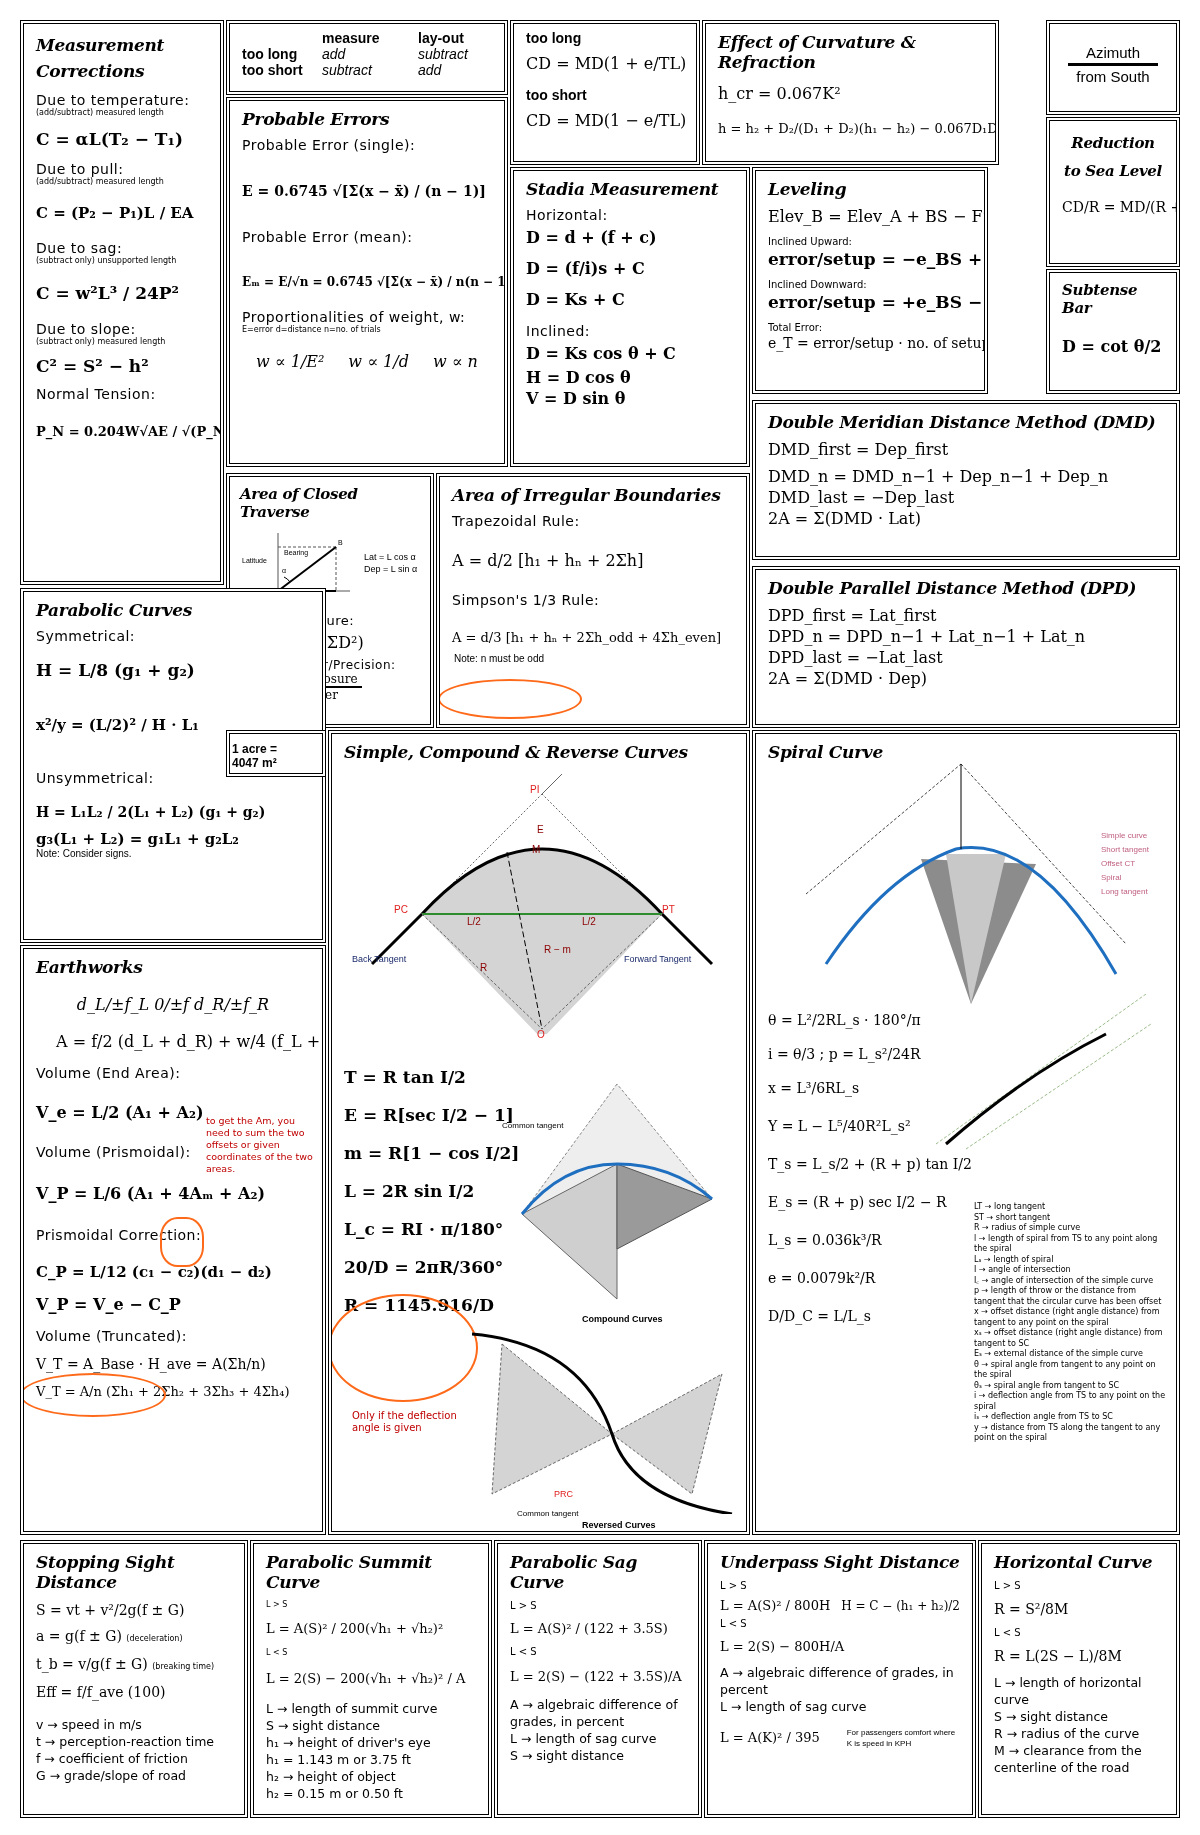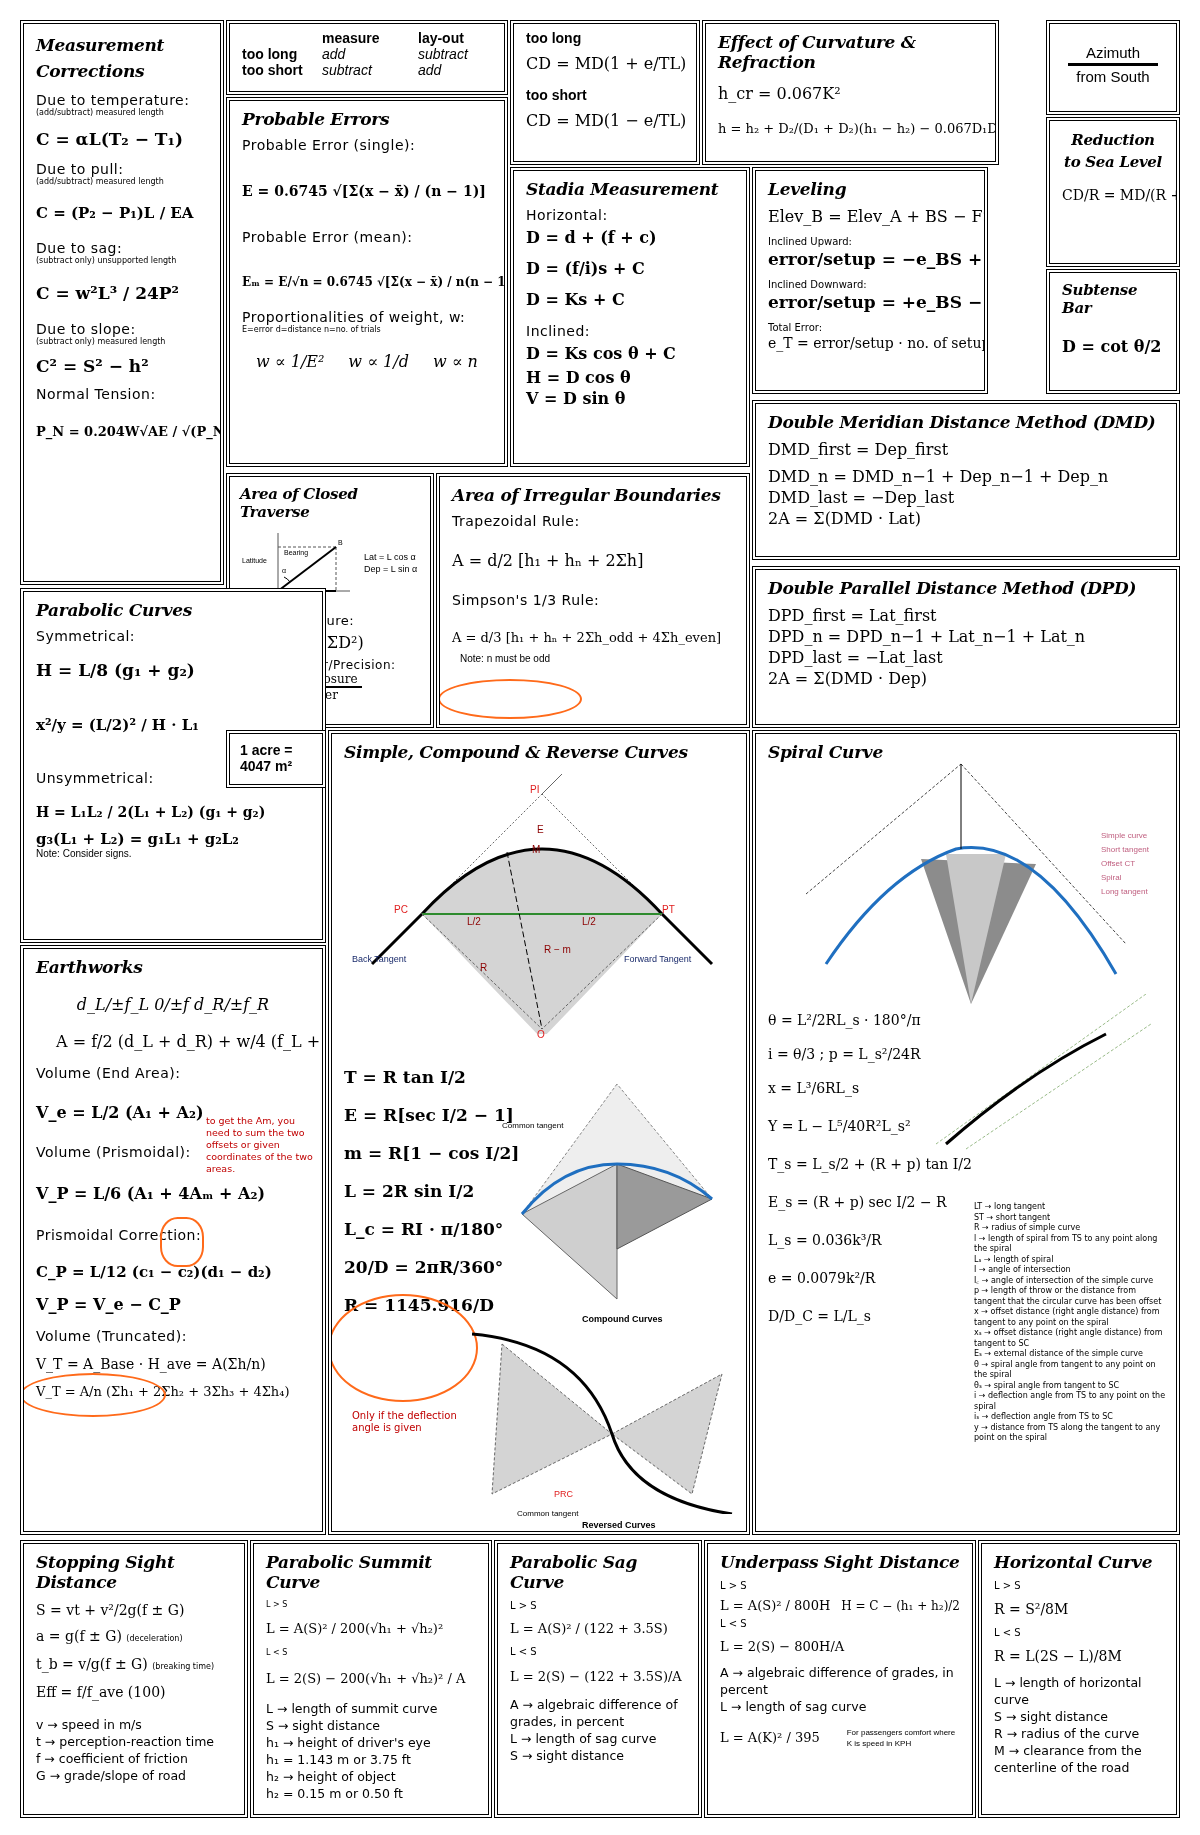--- a/index.html
+++ b/index.html
@@ -75,21 +75,21 @@
   <div class="eqn" style="margin:12px 0;">h_cr = 0.067K²</div>
   <div class="eqn" style="font-size:13px;margin-top:18px;">h = h₂ + D₂/(D₁ + D₂)(h₁ − h₂) − 0.067D₁D₂</div>
 </div>
 
 <div class="box" style="left:1046px;top:20px;width:134px;height:95px;text-align:center;padding-top:20px;">
   <div style="font-size:15px;border-bottom:3px solid #000;padding-bottom:2px;margin:0 6px;">Azimuth</div>
   <div style="font-size:15px;margin-top:2px;">from South</div>
 </div>
 
 <div class="box" style="left:1046px;top:117px;width:134px;height:150px;text-align:center;">
-  <div class="title" style="font-size:15px;line-height:22px;">Reduction to Sea Level</div>
+  <div class="title" style="font-size:15px;line-height:28px;">Reduction to Sea Level</div>
   <div class="eqn" style="font-size:14px;margin-top:14px;">CD/R = MD/(R + h)</div>
 </div>
 
 <div class="box" style="left:1046px;top:269px;width:134px;height:125px;">
   <div class="title" style="font-size:15px;">Subtense Bar</div>
   <div class="eq" style="margin-top:20px;font-size:16px;">D = cot θ/2</div>
 </div>
 
 <div class="box" style="left:226px;top:97px;width:282px;height:370px;">
   <div class="title">Probable Errors</div>
@@ -179,36 +179,36 @@
     </div>
   </div>
 </div>
 
 <div class="box" style="left:436px;top:473px;width:314px;height:255px;">
   <div class="title">Area of Irregular Boundaries</div>
   <div class="lbl">Trapezoidal Rule:</div>
   <div class="eqn" style="margin:22px 0;">A = d/2 [h₁ + hₙ + 2Σh]</div>
   <div class="lbl">Simpson's 1/3 Rule:</div>
   <div class="eqn" style="margin:22px 0 8px;font-size:13px;">A = d/3 [h₁ + hₙ + 2Σh_odd + 4Σh_even]</div>
-  <div style="font-size:10px;margin-left:8px;">Note: n must be odd</div>
+  <div style="font-size:10px;margin-left:2px;">Note: n must be odd</div>
   <div class="ring" style="left:-2px;top:202px;width:144px;height:40px;"></div>
 </div>
 
 <div class="box" style="left:20px;top:588px;width:306px;height:355px;">
   <div class="title">Parabolic Curves</div>
   <div class="lbl">Symmetrical:</div>
   <div class="eq" style="margin:16px 0;">H = L/8 (g₁ + g₂)</div>
   <div class="eq" style="margin:36px 0;font-size:15px;">x²/y = (L/2)² / H · L₁</div>
   <div class="lbl">Unsymmetrical:</div>
   <div class="eq" style="margin:18px 0 10px;font-size:14px;">H = L₁L₂ / 2(L₁ + L₂) (g₁ + g₂)</div>
   <div class="eq" style="margin:6px 0 0;font-size:15px;">g₃(L₁ + L₂) = g₁L₁ + g₂L₂</div>
   <div style="font-size:10px;">Note: Consider signs.</div>
 </div>
 
-<div class="box" style="left:226px;top:730px;width:100px;height:58px;padding:8px 10px;font-weight:bold;font-size:14px;">
+<div class="box" style="left:226px;top:730px;width:100px;height:47px;padding:8px 2px;font-weight:bold;font-size:12px;">
   <div>1 acre =</div>
   <div>4047 m²</div>
 </div>
 
 <div class="box" style="left:20px;top:945px;width:306px;height:590px;">
   <div class="title">Earthworks</div>
   <div class="eqn c" style="font-style:italic;margin:18px 0;">d_L/±f_L   0/±f   d_R/±f_R</div>
   <div class="eqn" style="margin:18px 0 14px 20px;">A = f/2 (d_L + d_R) + w/4 (f_L + f_R)</div>
   <div class="lbl">Volume (End Area):</div>
   <div style="position:relative;">

